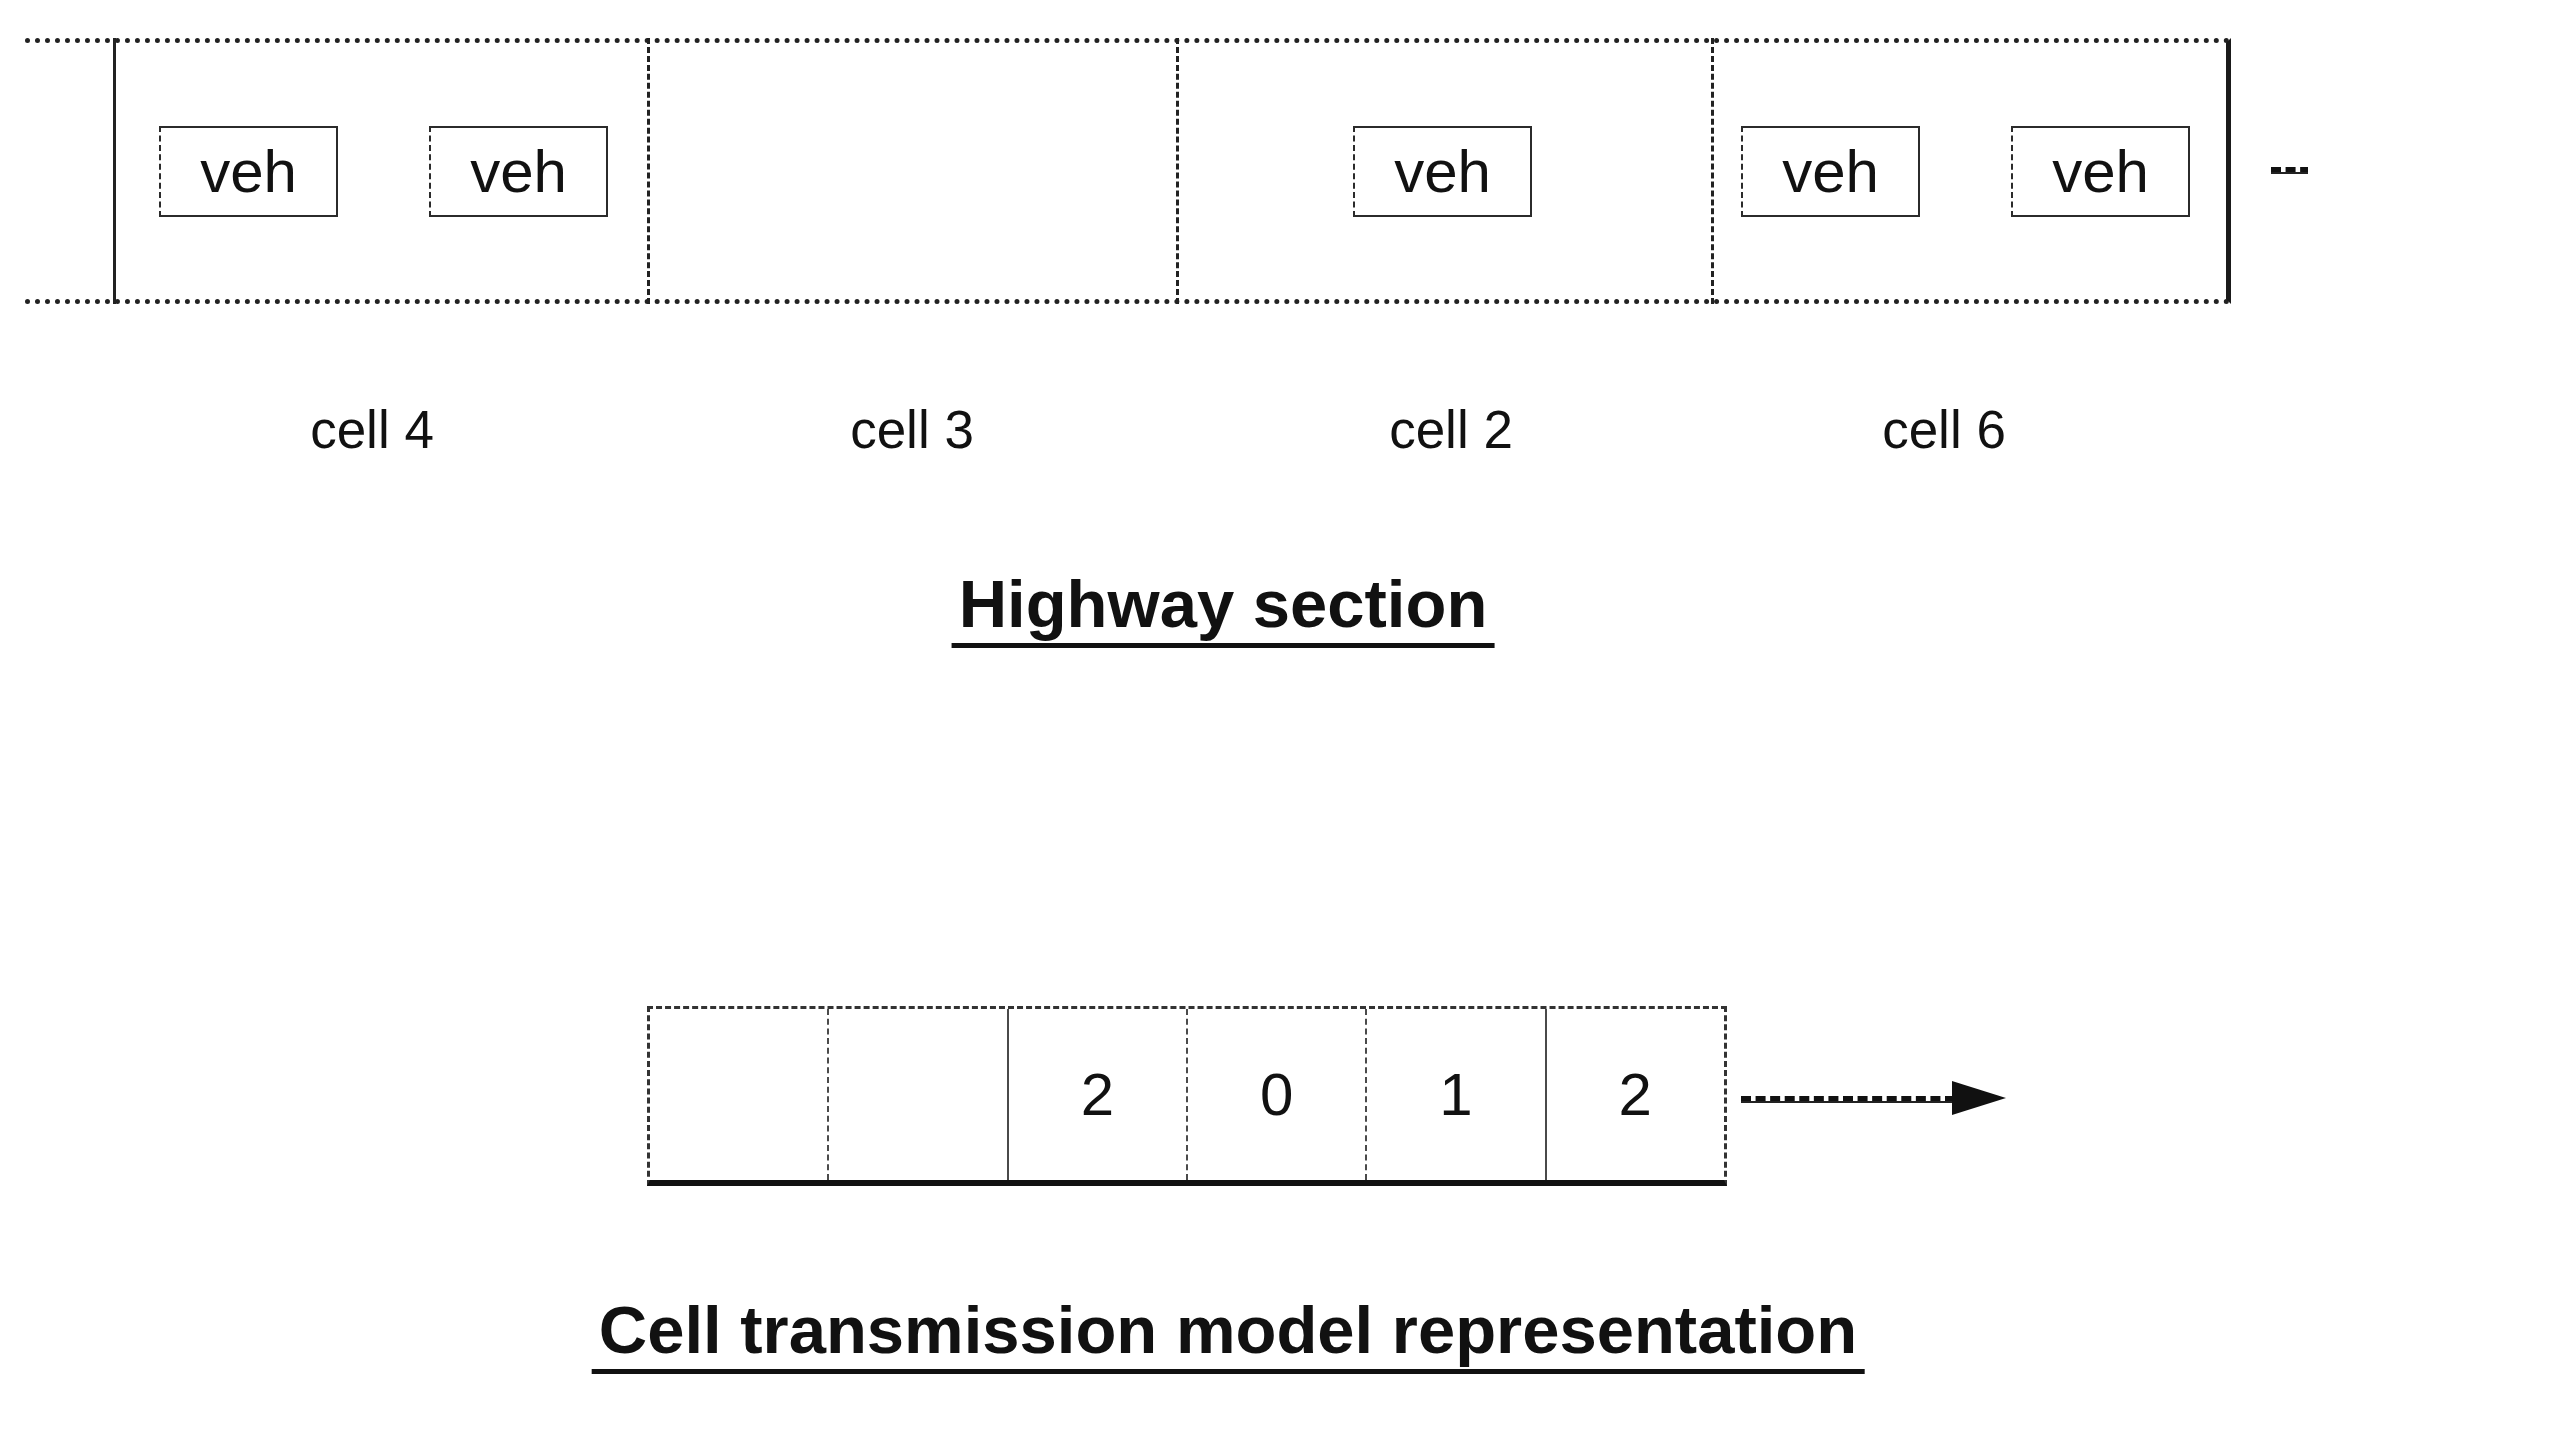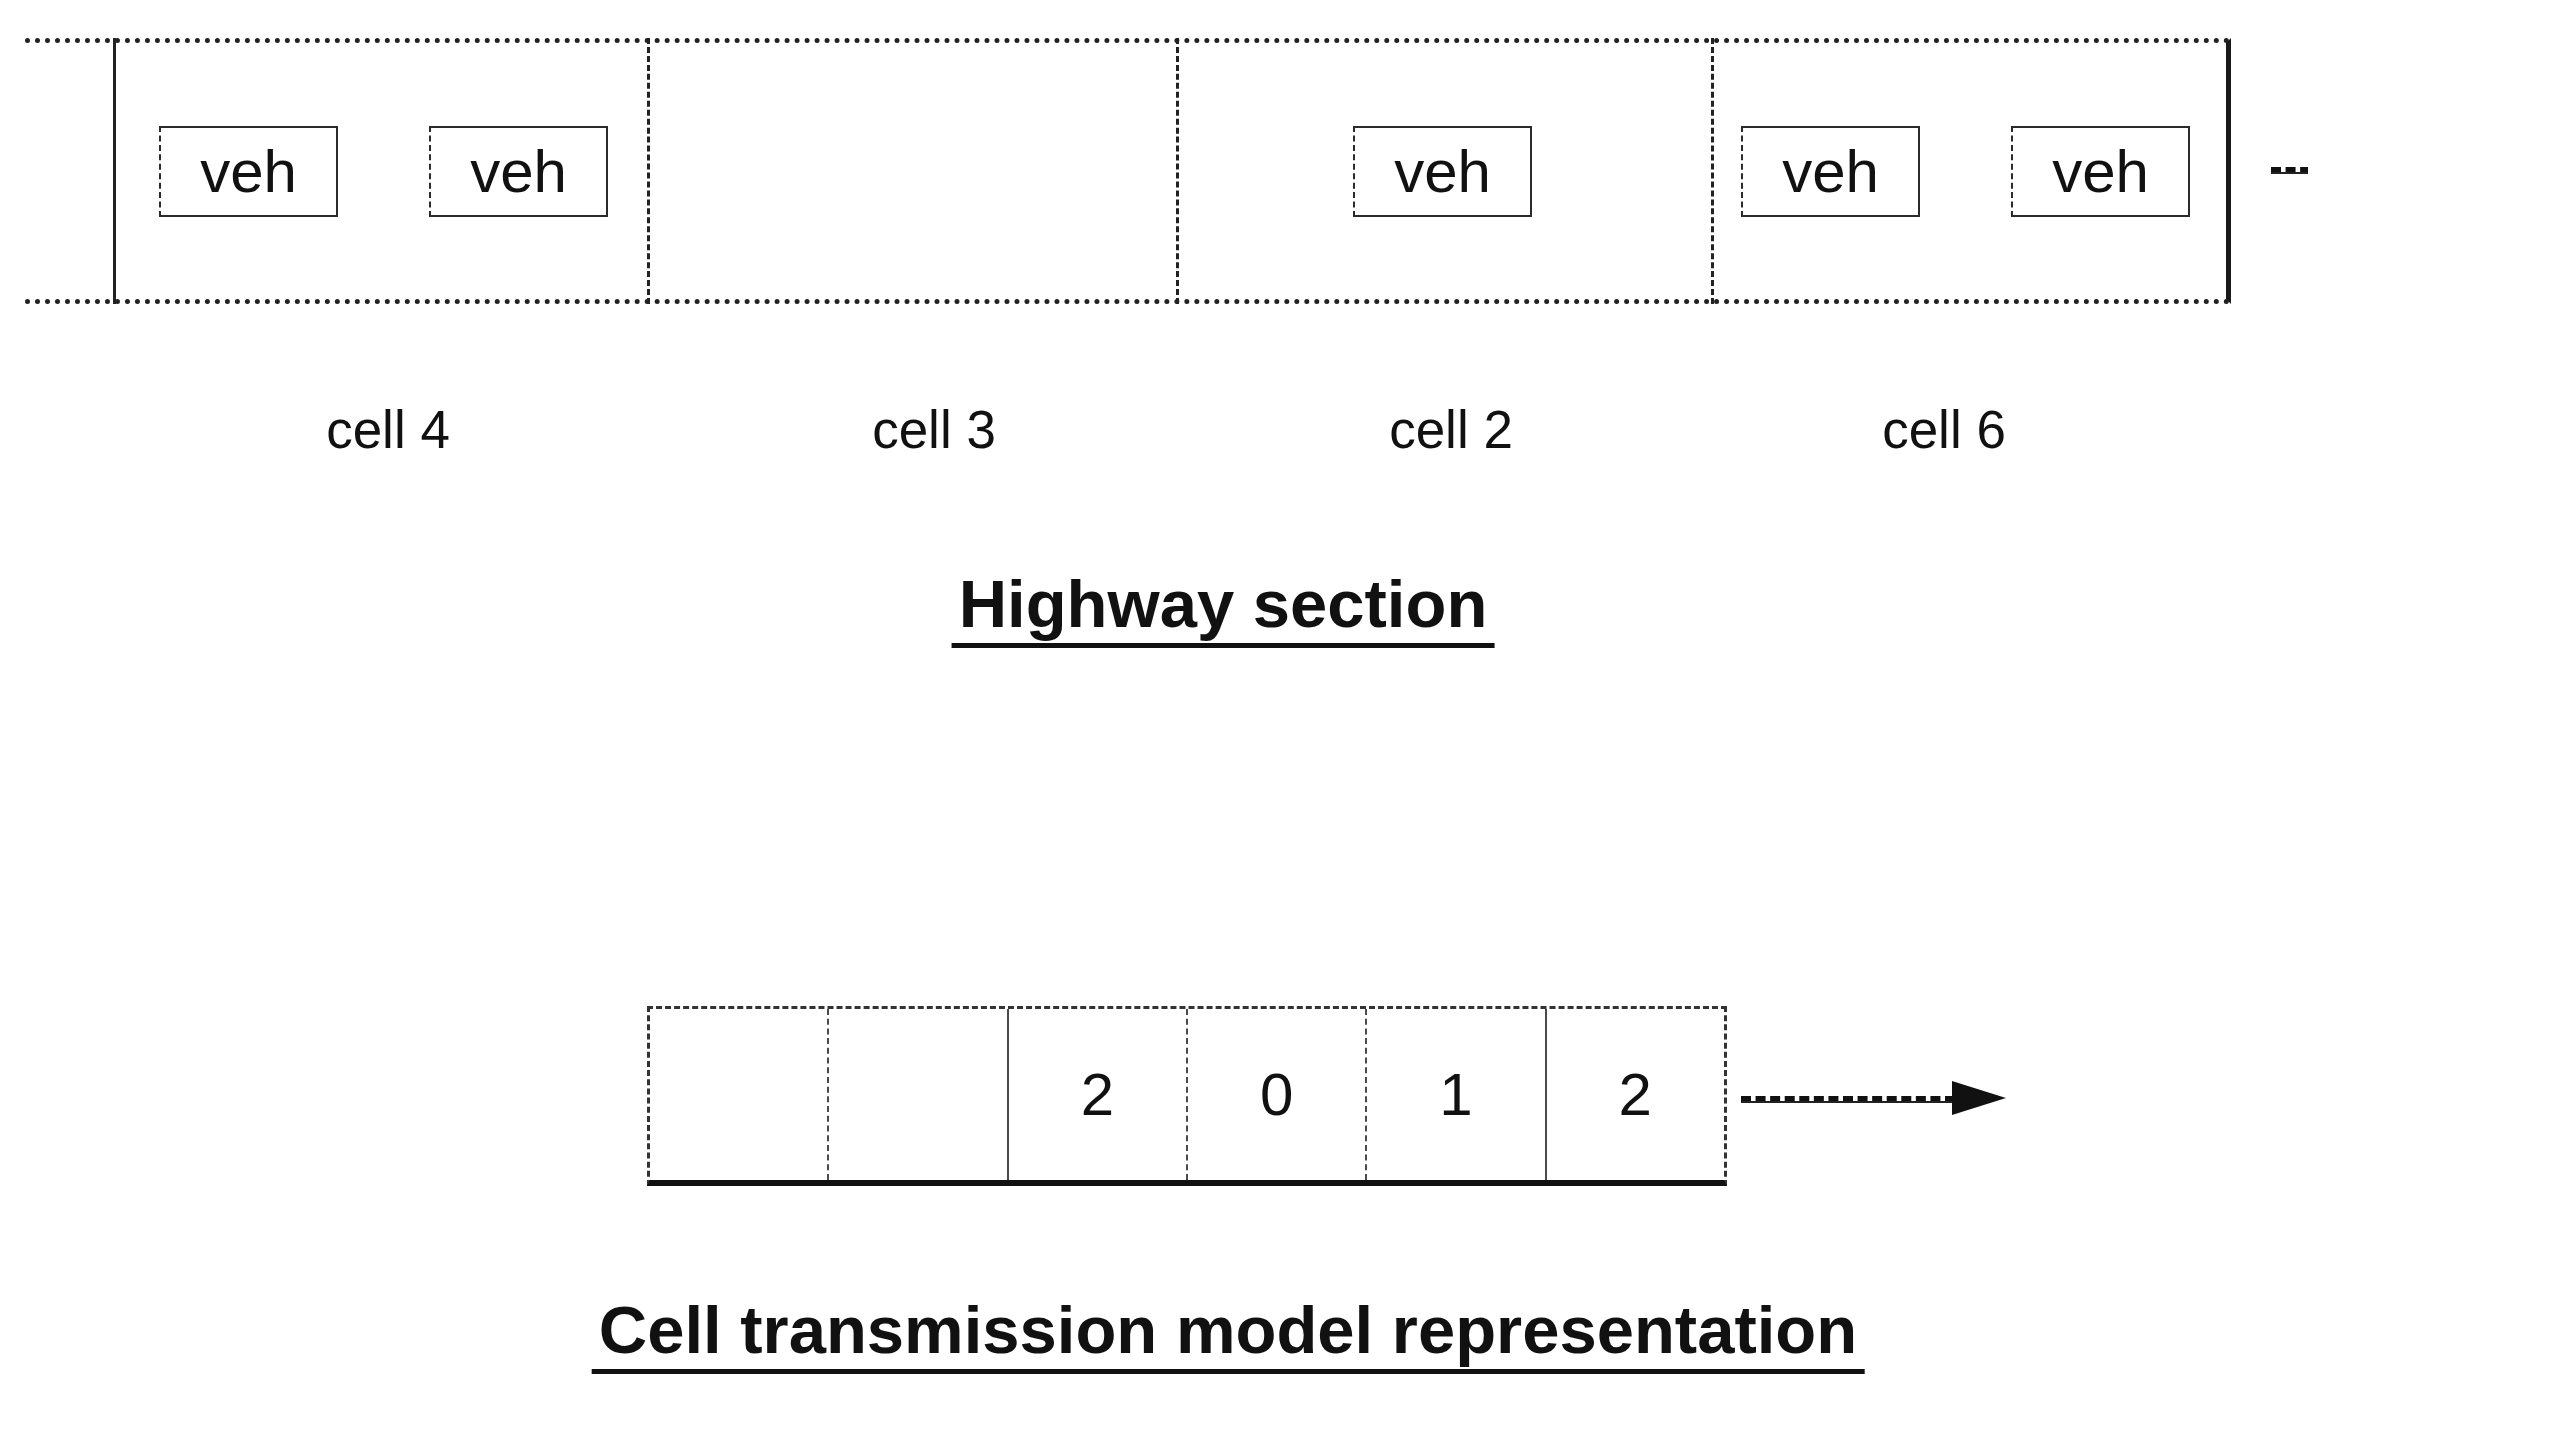--- a/index.html
+++ b/index.html
@@ -50,22 +50,22 @@
   .veh-5 { left: 2011px; }
 
   .cell-label {
     position: absolute;
     top: 400px;
     transform: translateX(-50%);
     font-size: 53px;
     line-height: 1.15;
     white-space: nowrap;
   }
-  .lab-4 { left: 388px; }
-  .lab-3 { left: 934px; }
+  .lab-4 { left: 372px; }
+  .lab-3 { left: 912px; }
   .lab-2 { left: 1443px; margin-left: 8px; }
   .lab-1 { left: 1944px; }
 
   
   .caption {
     position: absolute;
     transform: translateX(-50%);
     font-size: 67px;
     line-height: 1.15;
     white-space: nowrap;

